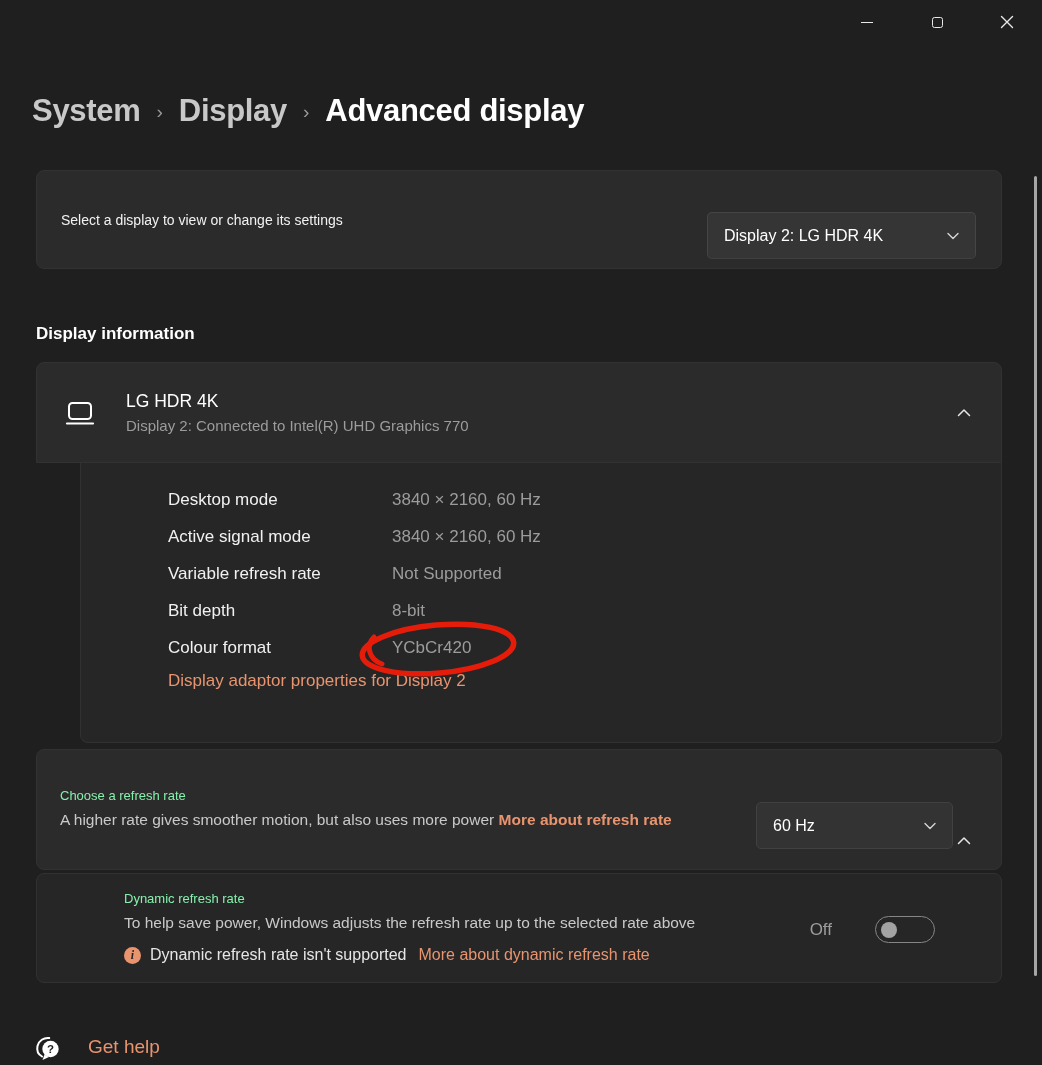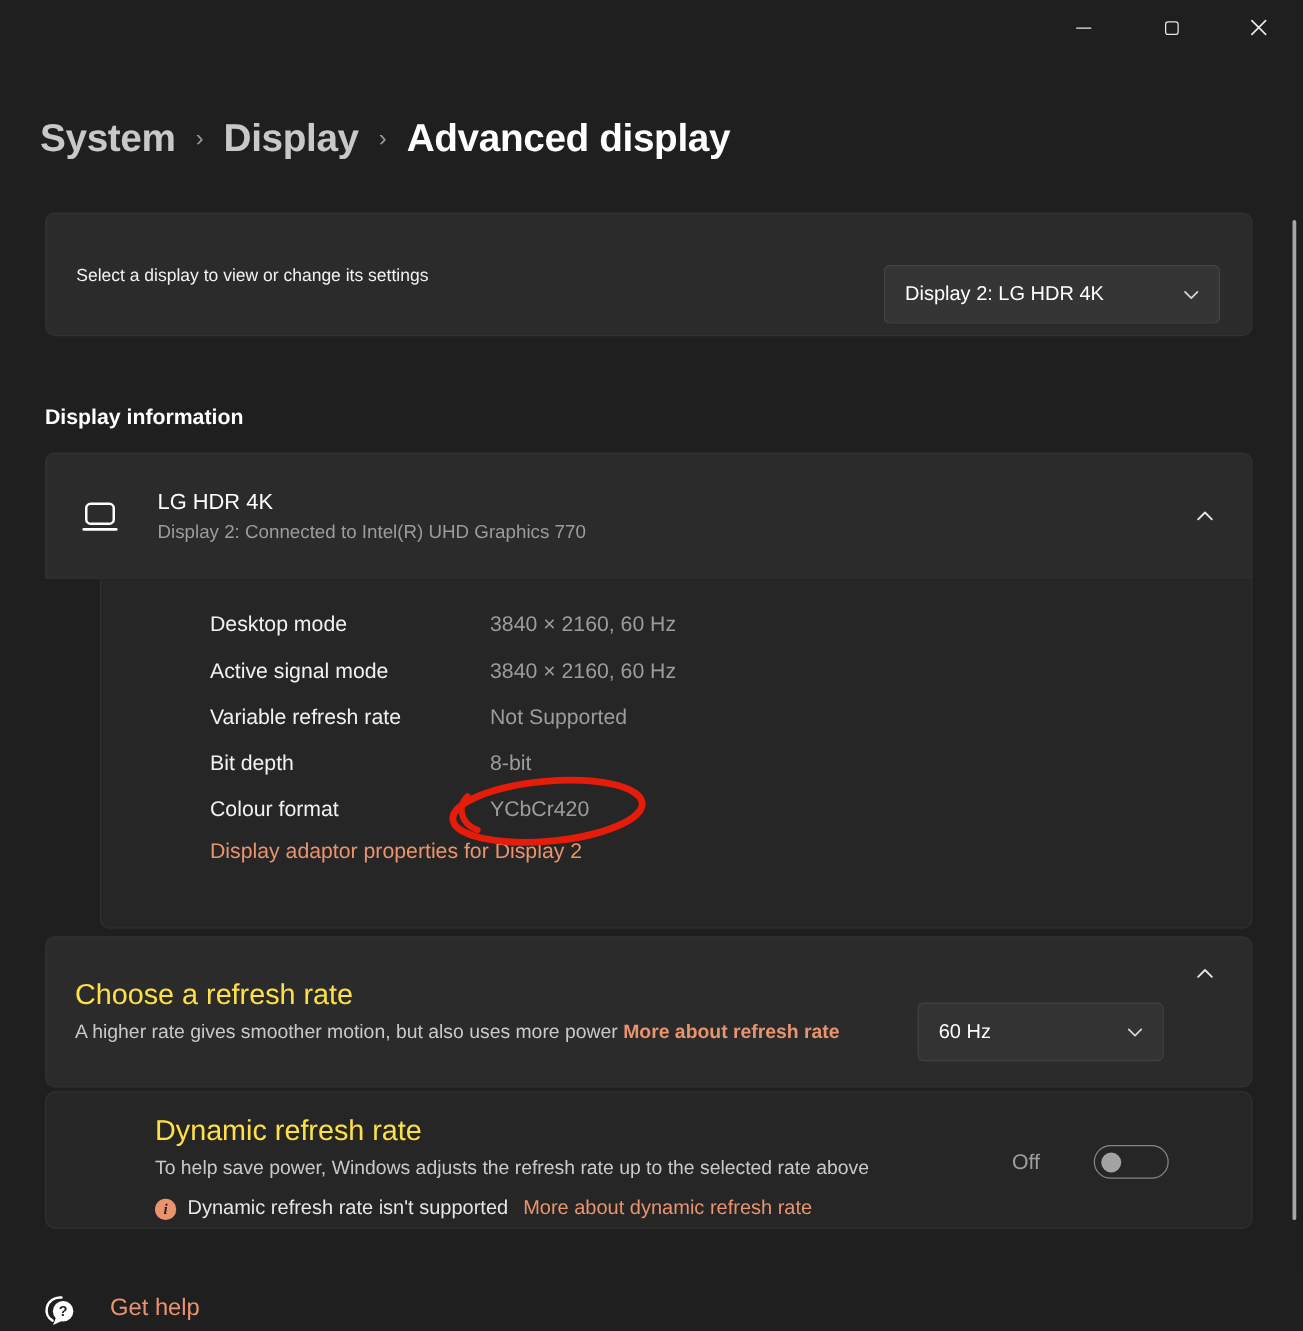--- a/index.html
+++ b/index.html
@@ -58,25 +58,25 @@
   .spec-label { width:224px; font-size:17px; color:#f1f1f1; }
   .spec-value { font-size:17px; color:#9c9c9c; position:relative; }
   .annotation-svg { position:absolute; left:-40px; top:-21px; width:172px; height:64px; pointer-events:none; }
   .text-link { display:inline-block; margin-top:5px; font-size:17px; color:#e8946f; text-decoration:none; cursor:pointer; }
   
   .refresh-card {
     margin-top:6px; height:121px; display:flex; align-items:center;
     justify-content:space-between; padding:0 26px 0 23px;
   }
   .refresh-text { width:648px; }
-  .card-title { font-size:23px; color:#fde047; margin-bottom:5px; }
+  .card-title { font-size:13px; color:#86efac; margin-bottom:5px; }
   .card-desc { font-size:15.5px; line-height:23px; color:#c9c9c9; }
   .inline-link { color:#e8946f; text-decoration:none; cursor:pointer; }
   .inline-link.bold { font-weight:700; }
-  .refresh-controls { display:flex; align-items:flex-start; gap:22px; }
+  .refresh-controls { display:flex; align-items:flex-end; }
   .expander-toggle { background:transparent; border:none; cursor:pointer; display:flex; align-items:center; padding:4px; }
   
   .dynamic-card { margin-top:3px; height:110px; background:#262626; border:1px solid #313131;
     border-radius:8px; position:relative; padding:17px 26px 0 87px; }
   .dynamic-text .card-desc { white-space:nowrap; margin-top:4px; }
   .toggle-group { position:absolute; top:42px; right:66px; display:flex; align-items:center;gap:24px; }
   .toggle-label { font-size:17px; color:#9d9d9d; margin-right:19px; }
   .toggle {
     width:60px; height:27px; border:1px solid #868686; border-radius:14px;
     background:transparent; position:relative; cursor:pointer;

